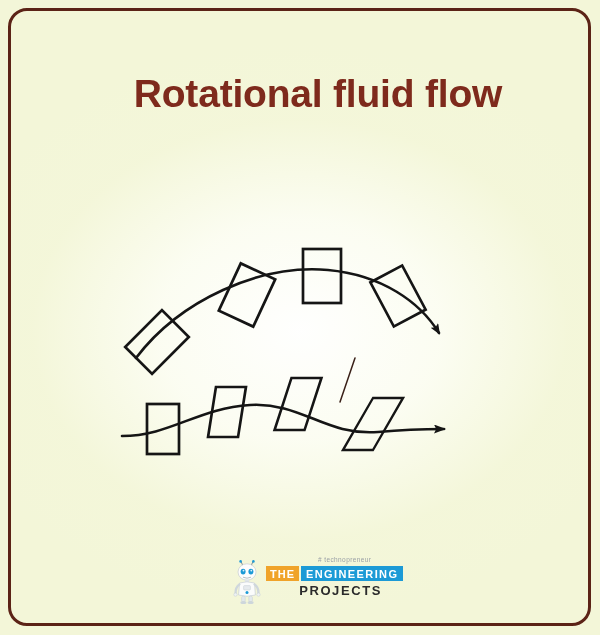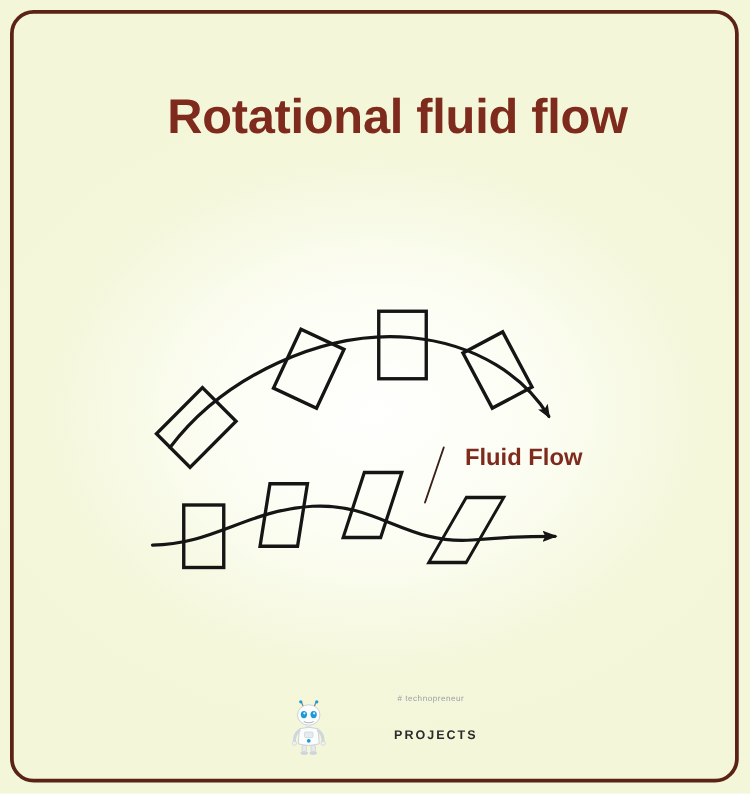--- a/index.html
+++ b/index.html
@@ -115,21 +115,21 @@
     letter-spacing: 1.4px;
     padding: 0 5px;
     margin-left: 2px;
     display: flex;
     align-items: center;
   }
   #logo-projects {
     position: absolute;
     right: 0px;
     top: 27px;
-    font-size: 10px;
+    font-size: 13px;
     font-weight: bold;
     letter-spacing: 1.6px;
     color: #2b2b2b;
     white-space: nowrap;
   }
 </style>
 </head>
 <body>
 
 <div id="canvas">
@@ -181,21 +181,20 @@
         <rect x="-15" y="-26" width="30" height="52" fill="none" stroke="#151515" stroke-width="2.7" transform="translate(188,164) skewX(-18)"></rect>
       </g>
       <g>
         <rect x="-15" y="-26" width="30" height="52" fill="none" stroke="#151515" stroke-width="2.7" transform="translate(263,184) skewX(-30)"></rect>
       </g>
     </g>
 
     <line x1="245" y1="118" x2="230" y2="162" stroke="#3a2018" stroke-width="1.5" stroke-linecap="round"></line>
   </svg>
 
-  <div id="fluid-flow-label">Fluid Flow</div>
 
   <div id="logo">
 
     <svg id="logo-robot" viewBox="0 0 30 44" width="30" height="44">
 
       <line x1="11" y1="6" x2="9" y2="1.5" stroke="#7f8a92" stroke-width="1"></line>
       <line x1="19" y1="6" x2="21" y2="1.5" stroke="#7f8a92" stroke-width="1"></line>
       <circle cx="8.6" cy="1.4" r="1.3" fill="#1c9ad6"></circle>
       <circle cx="21.4" cy="1.4" r="1.3" fill="#1c9ad6"></circle>
 
@@ -218,17 +217,21 @@
       <circle cx="26.5" cy="34.6" r="1.7" fill="#eef2f4" stroke="#c5cdd3" stroke-width="0.5"></circle>
 
       <rect x="9.6" y="36.2" width="3.6" height="5.6" rx="1.4" fill="#e3e9ec" stroke="#c5cdd3" stroke-width="0.5"></rect>
       <rect x="16.8" y="36.2" width="3.6" height="5.6" rx="1.4" fill="#e3e9ec" stroke="#c5cdd3" stroke-width="0.5"></rect>
       <ellipse cx="11.4" cy="42.4" rx="3" ry="1.5" fill="#cdd6db"></ellipse>
       <ellipse cx="18.6" cy="42.4" rx="3" ry="1.5" fill="#cdd6db"></ellipse>
     </svg>
 
     <div id="logo-tagline"># technopreneur</div>
 
+    <div id="logo-row">
+      <span id="logo-the">THE</span>
+      <span id="logo-engineering">ENGINEERING</span>
+    </div>
 
     <div id="logo-projects">PROJECTS</div>
   </div>
 
 </div>
 
 </body></html>

